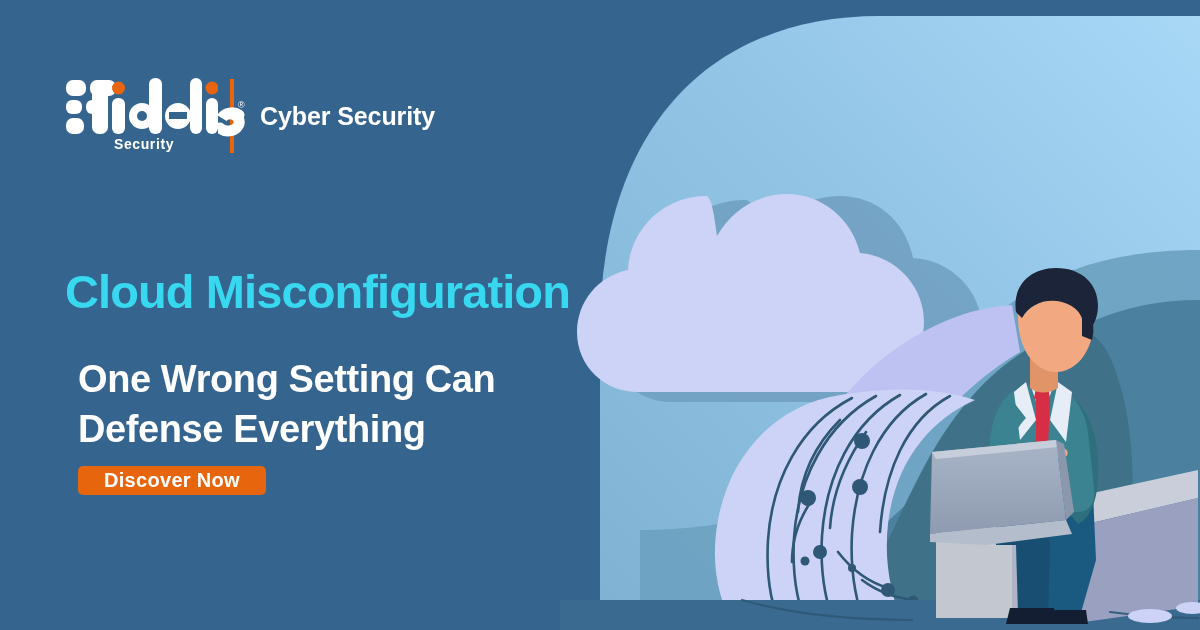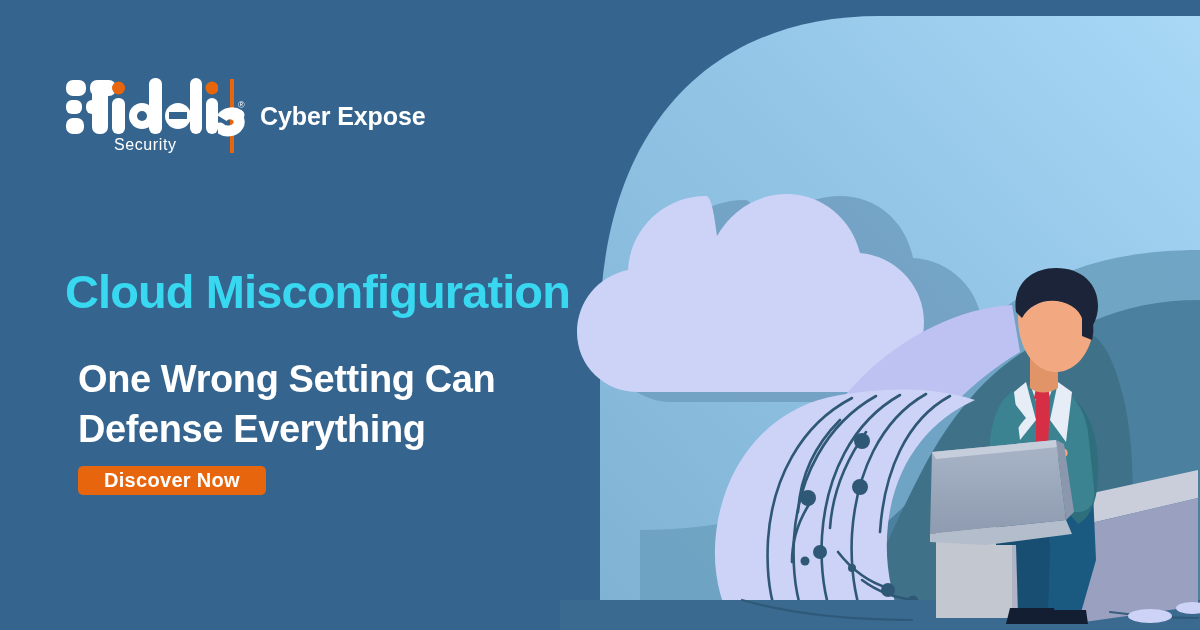--- a/index.html
+++ b/index.html
@@ -51,22 +51,22 @@
   .logo-mark {
     position: absolute;
     left: 0;
     top: 0;
   }
   .logo-security {
     position: absolute;
     left: 48px;
     top: 60px;
     color: #ffffff;
-    font-size: 16px;
-    font-weight: normal;
+    font-size: 14px;
+    font-weight: bold;
     letter-spacing: 0.6px;
   }
   .brand-divider {
     width: 4px;
     height: 74px;
     background: #E7660D;
     margin: 0 26px 0 14px;
     flex: none;
   }
   .tagline {
@@ -321,21 +321,21 @@
         <svg style="position:absolute;left:152px;top:22px" width="28" height="42" viewBox="0 0 28 42" xmlns="http://www.w3.org/2000/svg">
           <path d="M2,30 a11,9 0 0 0 18,-2 a9,8 0 0 0 -16,-8 a11,9 0 0 1 17,-3" fill="none" stroke="#ffffff" stroke-width="11" stroke-linecap="round"></path>
           <text x="20" y="10" fill="#ffffff" font-size="9" font-family="Liberation Sans, sans-serif">®</text>
         </svg>
         <div class="logo-security">Security</div>
       </div>
 
       <div class="brand-divider"></div>
 
       <div class="tagline">
-        <div>Cyber Expose</div>
+        <div>Cyber Security</div>
       </div>
     </div>
 
     <h1 class="headline">Cloud Misconfiguration</h1>
 
     <h2 class="subheadline">
       <span>One Wrong Setting Can</span>
       <span>Defense Everything</span>
     </h2>
 

